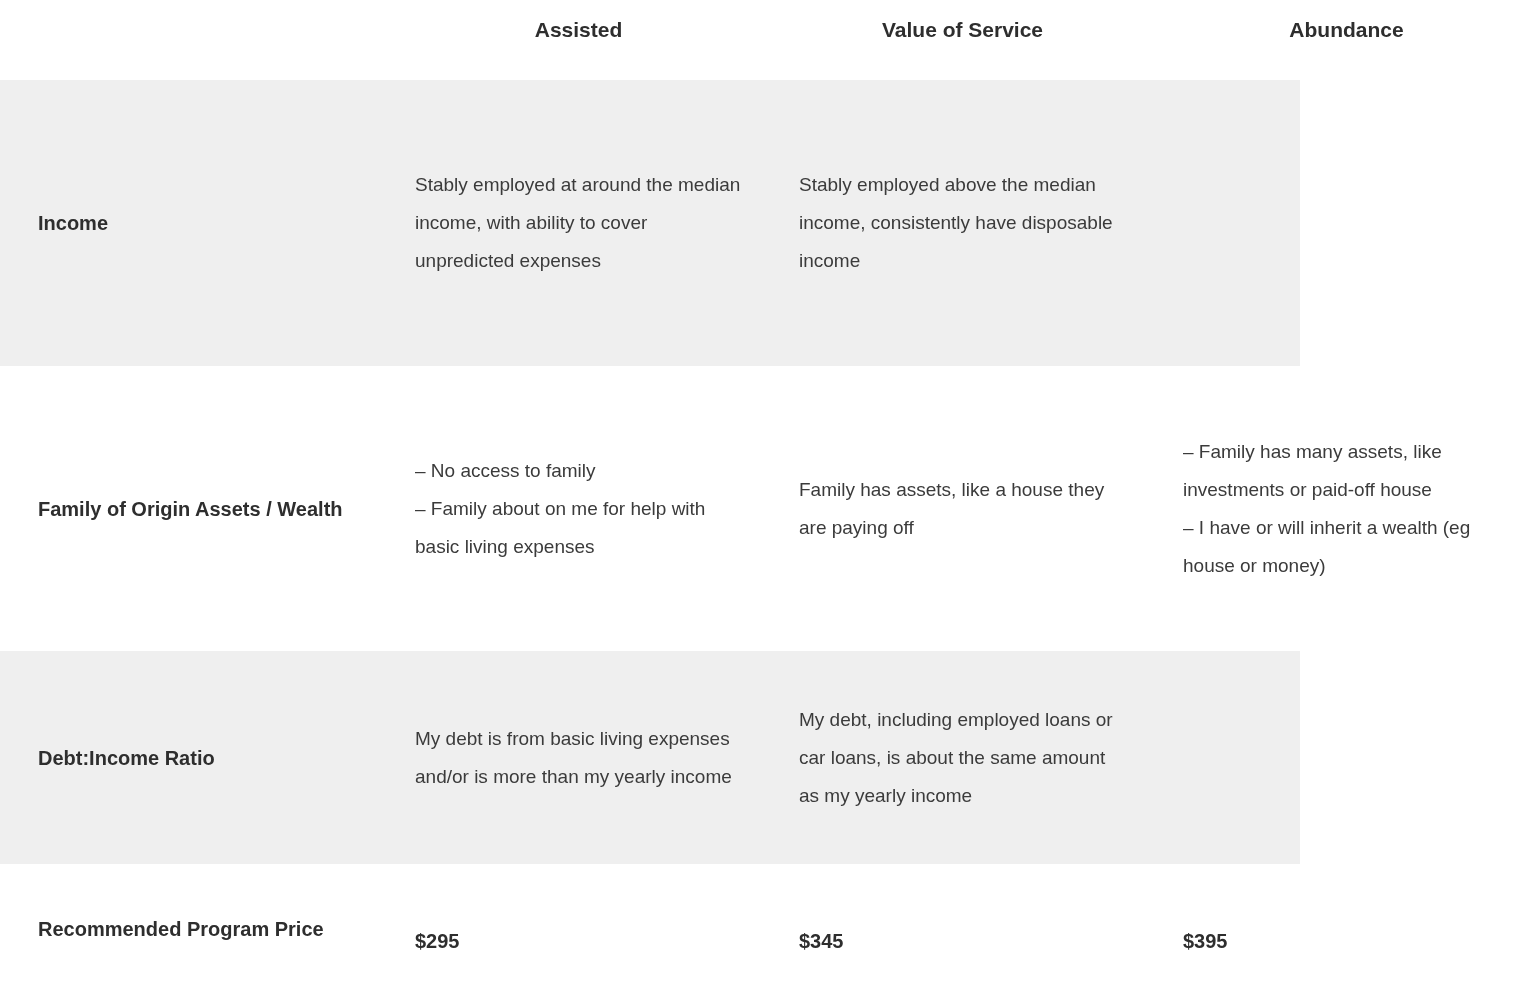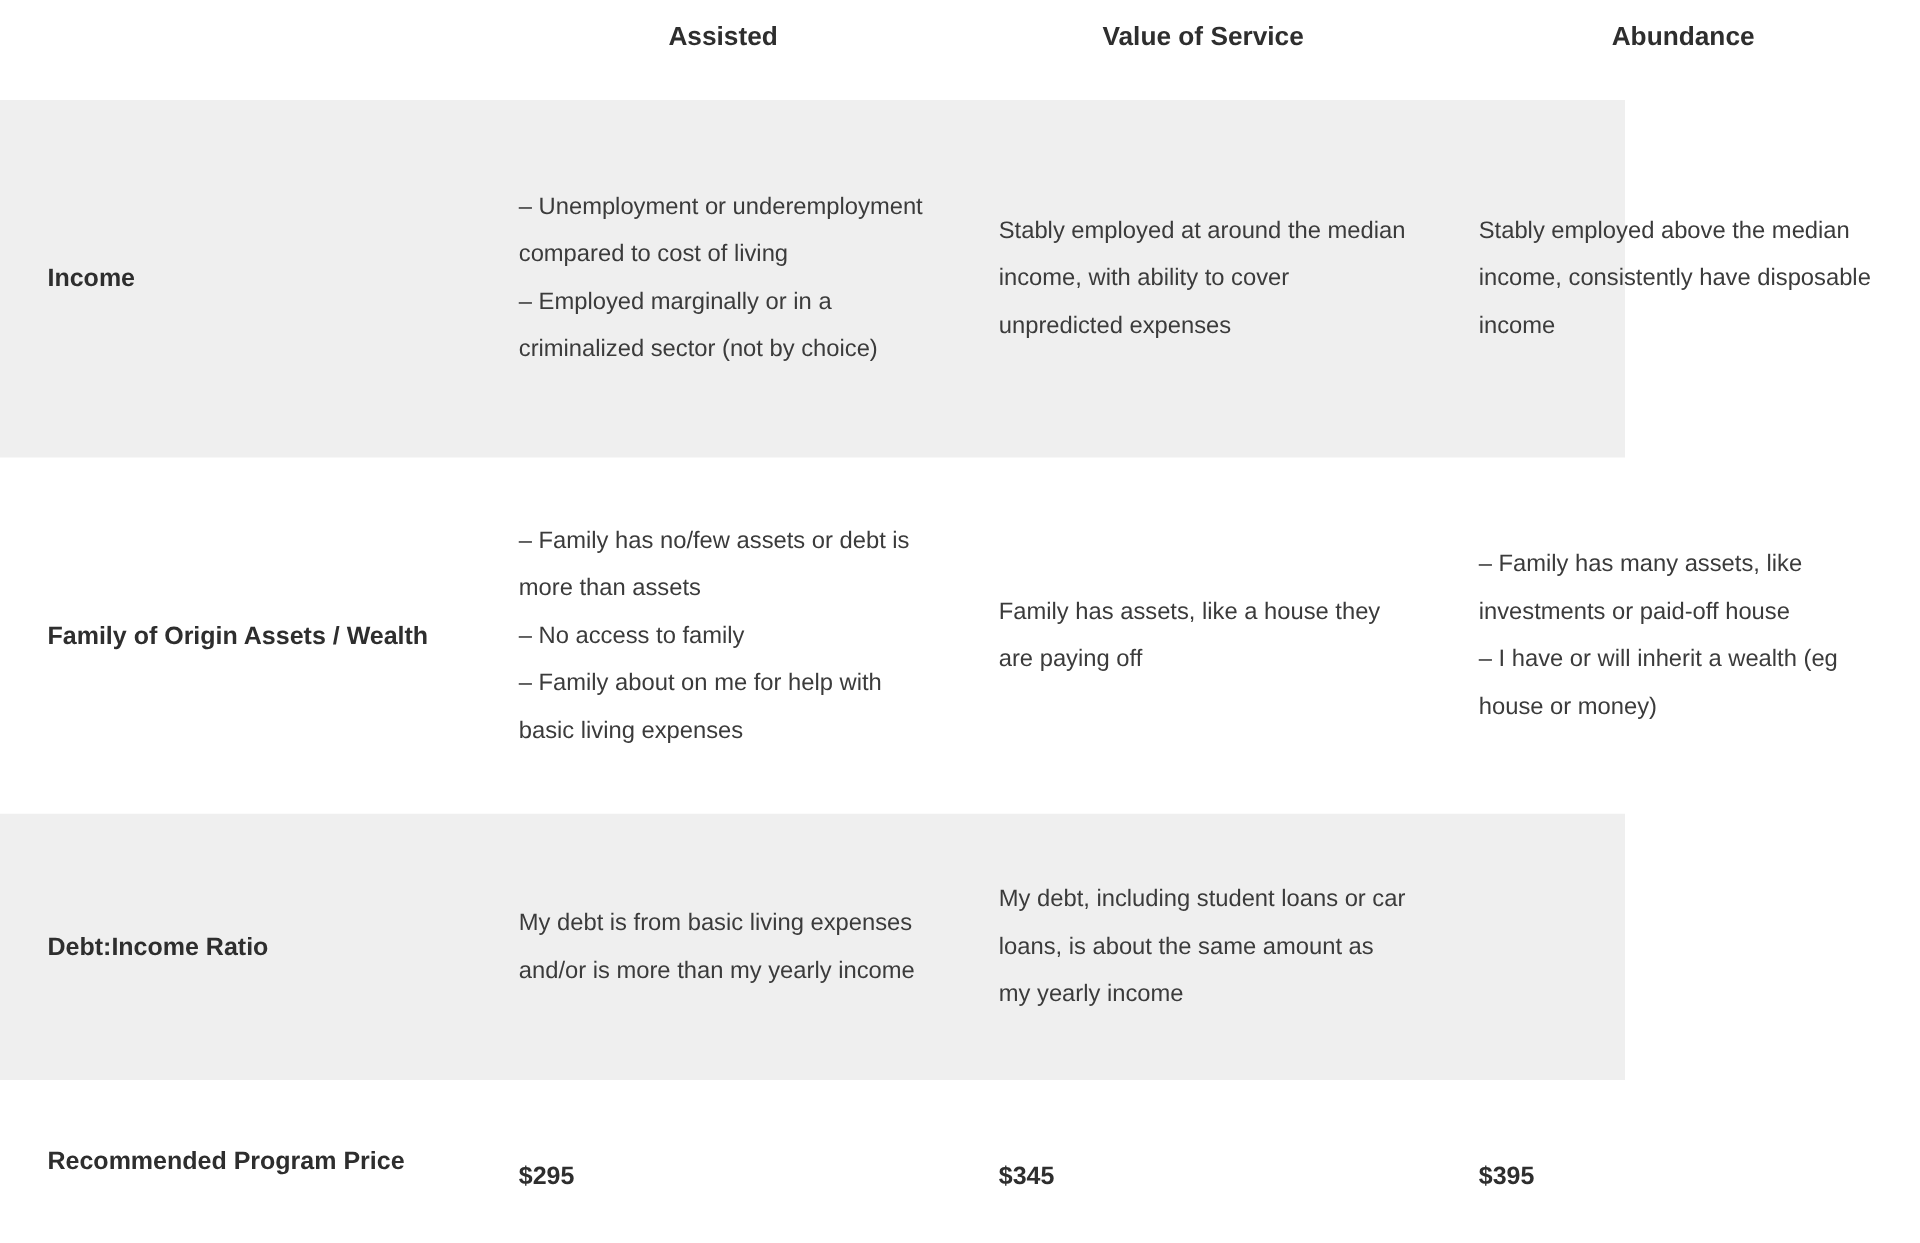--- a/index.html
+++ b/index.html
@@ -73,58 +73,53 @@
     <div class="cell header-cell">Assisted</div>
     <div class="cell header-cell">Value of Service</div>
     <div class="cell header-cell">Abundance</div>
   </div>
 
   <div class="row row-income shaded">
     <div class="cell label-cell">
       <p>Income</p>
     </div>
     <div class="cell">
-      <p>– Unemployment or underemployment compared to cost of living</p>
-      <p>– Employed marginally or in a criminalized sector (not by choice)</p>
-    </div>
-    <div class="cell">
       <p>Stably employed at around the median income, with ability to cover unpredicted expenses</p>
     </div>
     <div class="cell">
       <p>Stably employed above the median income, consistently have disposable income</p>
     </div>
   </div>
 
   <div class="row row-family">
     <div class="cell label-cell">
       <p>Family of Origin Assets / Wealth</p>
     </div>
     <div class="cell">
-      <p>– Family has no/few assets or debt is more than assets</p>
       <p>– No access to family</p>
       <p>– Family about on me for help with basic living expenses</p>
     </div>
     <div class="cell">
       <p>Family has assets, like a house they are paying off</p>
     </div>
     <div class="cell">
       <p>– Family has many assets, like investments or paid-off house</p>
       <p>– I have or will inherit a wealth (eg house or money)</p>
     </div>
   </div>
 
   <div class="row row-debt shaded">
     <div class="cell label-cell">
       <p>Debt:Income Ratio</p>
     </div>
     <div class="cell">
       <p>My debt is from basic living expenses and/or is more than my yearly income</p>
     </div>
     <div class="cell">
-      <p>My debt, including student loans or car loans, is about the same amount as my yearly income</p>
+      <p>My debt, including employed loans or car loans, is about the same amount as my yearly income</p>
     </div>
   </div>
 
   <div class="row row-price">
     <div class="cell label-cell">
       <p>Recommended Program Price</p>
     </div>
     <div class="cell price-cell">
       <p>$295</p>
     </div>

